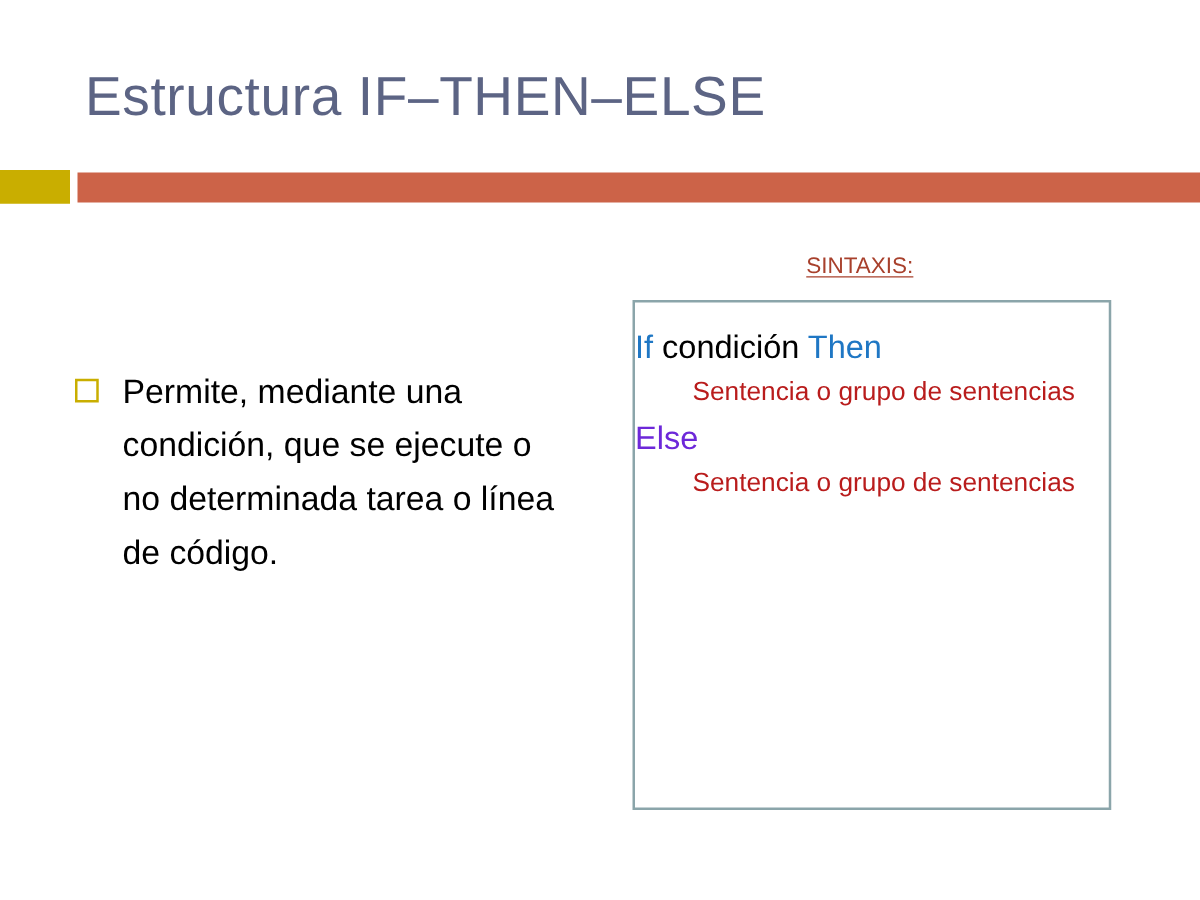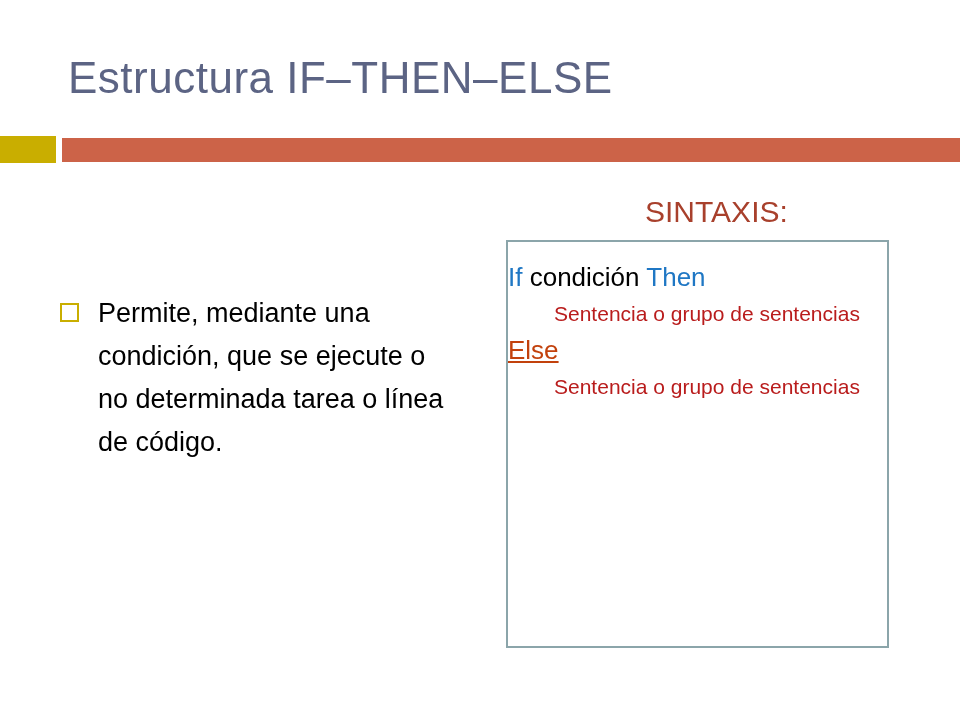--- a/index.html
+++ b/index.html
@@ -77,23 +77,24 @@
     line-height: 43px;
     color: #000000;
     font-weight: 400;
   }
 
   
   .syntax-heading {
     position: absolute;
     left: 645px;
     top: 196px;
-    font-size: 30px;
+    font-size: 18px;
     line-height: 32px;
     color: #a8402c;
+    text-decoration: underline;
     text-underline-offset: 3px;
     white-space: nowrap;
   }
 
   .code-box {
     position: absolute;
     left: 506px;
     top: 240px;
     width: 383px;
     height: 408px;
@@ -102,22 +103,21 @@
     box-sizing: border-box;
     padding: 16px 12px 0 0;
   }
   .code-line {
     font-size: 26px;
     line-height: 38px;
     color: #000000;
     white-space: nowrap;
   }
   .code-line.kw {
-    color: #c2410c;
-    text-decoration: underline;
+    color: #6d28d9;
   }
   .kw-inline {
     color: #1f77c4;
   }
   .code-indent {
     font-size: 21px;
     line-height: 35px;
     color: #b91c1c;
     padding-left: 46px;
   }

